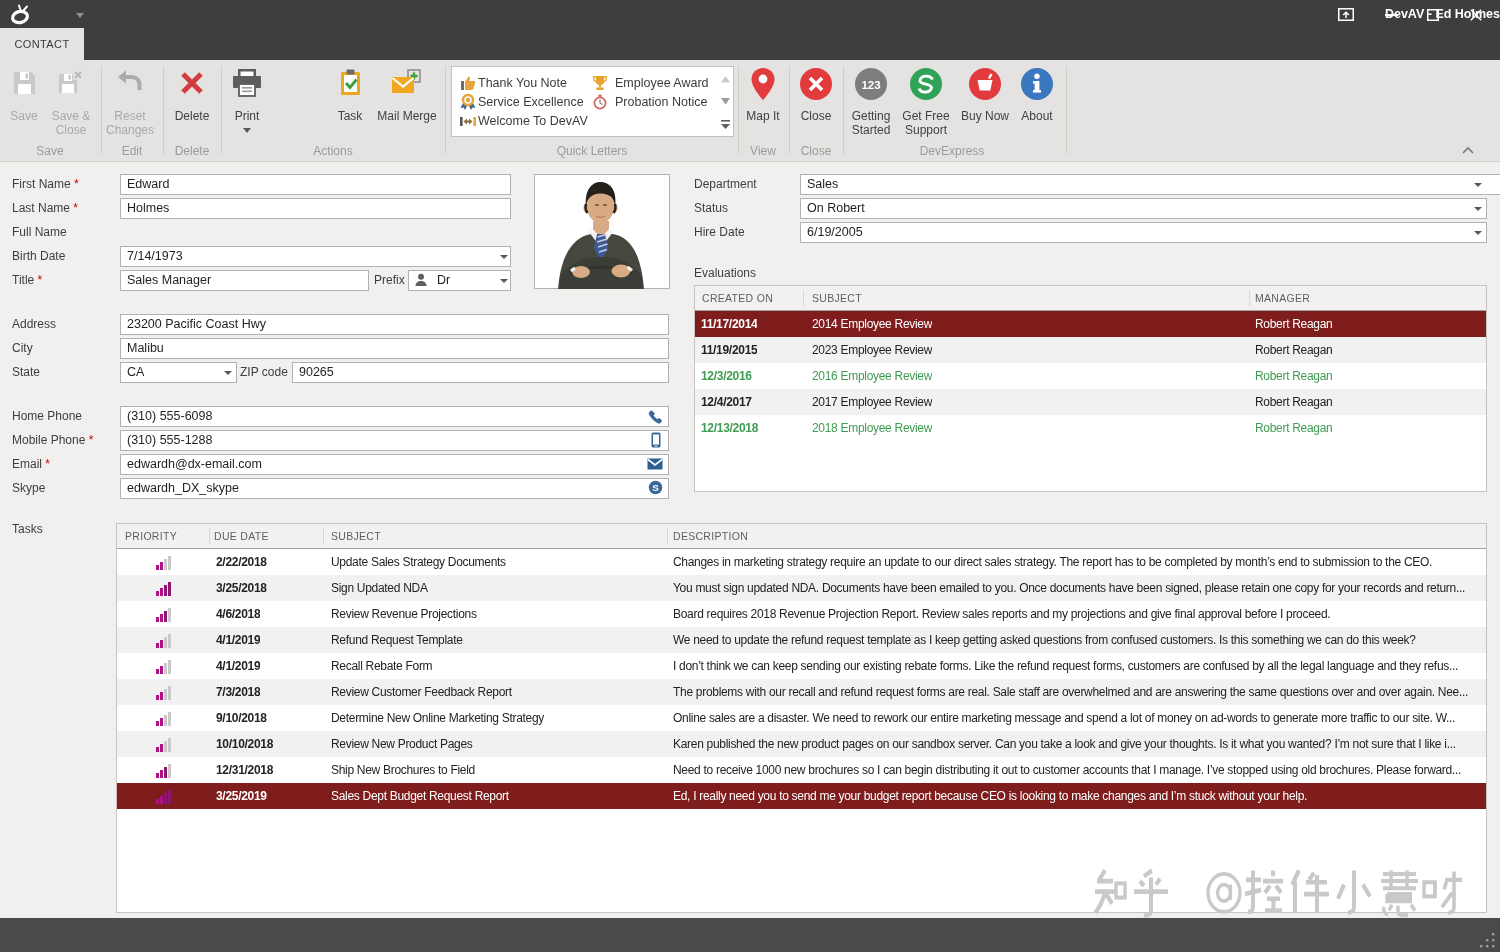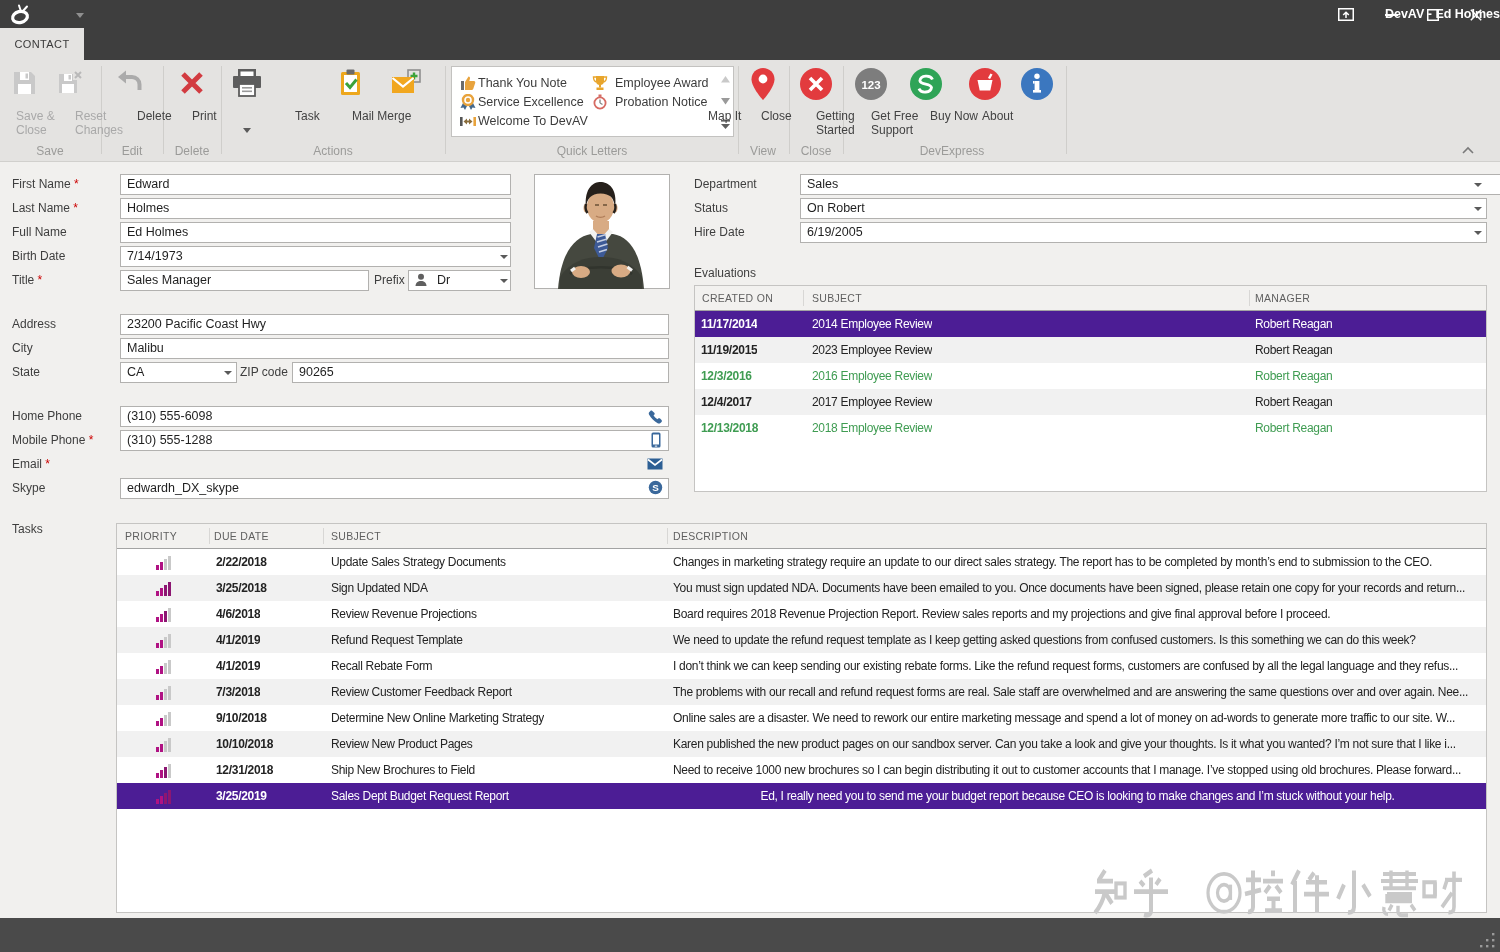--- a/index.html
+++ b/index.html
@@ -11,41 +11,41 @@
   #tabrow{left:0;top:28px;width:1500px;height:32px;background:#3e3e3e;}
   #tabcontact{left:0;top:0;width:84px;height:32px;background:#e4e3e1;
       color:#3a3a3a;font-size:11px;line-height:32px;text-align:center;letter-spacing:.4px;}
   #title{left:0;top:0;width:1500px;height:28px;text-align:right;line-height:28px;
       color:#ffffff;font-size:12.5px;font-weight:bold;}
   #ribbon{left:0;top:60px;width:1500px;height:101px;background:#e4e3e1;
       border-bottom:1px solid #d1d0cd;}
   .rsep{position:absolute;top:6px;width:1px;height:88px;background:#cfcecb;}
   .rlabel{position:absolute;top:84px;height:14px;font-size:12px;color:#9b9b99;
       text-align:center;transform:translateX(-50%);white-space:nowrap;}
-  .rbtn{position:absolute;transform:translateX(-50%);
+  .rbtn{position:absolute;transform:translateX(-50%);text-align:center;
       font-size:12px;color:#424242;white-space:nowrap;width:110px;height:90px;}
   .rbtn .cap{position:absolute;top:43px;left:0;right:0;line-height:13.5px;}
   .rbtn.dis{color:#a9a9a9;}
   .ricon{display:block;margin:0 auto;}
   
   .flabel{position:absolute;font-size:12px;color:#3e3e3e;white-space:nowrap;}
   .req{color:#cc0000;}
   .field{position:absolute;background:#ffffff;border:1px solid #b2b1af;box-sizing:border-box;height:21px;
       font-size:12.5px;color:#1f1f1f;line-height:19px;padding:0 0 0 6px;white-space:nowrap;overflow:hidden;}
   .carr{position:absolute;width:0;height:0;border-left:4px solid transparent;
       border-right:4px solid transparent;border-top:4px solid #5a5a5a;}
   
   .grid{position:absolute;background:#ffffff;border:1px solid #c5c4c2;}
   .ghead{position:absolute;left:0;top:0;right:0;background:#f2f1ef;
       border-bottom:1px solid #a3a3a3;}
   .ghead .ht{position:absolute;font-size:10.5px;color:#5f5f5f;letter-spacing:.3px;}
   .hsep{position:absolute;top:4px;bottom:4px;width:1px;background:#d8d7d5;}
   .grow{position:absolute;left:0;right:0;height:26px;font-size:12px;color:#232323;}
   .grow.alt{background:#f1f1f1;}
-  .grow.sel{background:#4c1d95;color:#ffffff;text-align:center;}
+  .grow.sel{background:#7f1d1d;color:#ffffff;}
   .grow.green{color:#3f9c52;}
   .cell{position:absolute;top:0;height:26px;line-height:26px;white-space:nowrap;overflow:hidden;letter-spacing:-0.3px;}
   .bold{font-weight:bold;}
   
   #bottombar{left:0;top:918px;width:1500px;height:34px;background:#4a4a4a;}
 </style>
 </head>
 <body>
 <div id="app">
   <div class="abs" id="titlebar">
@@ -266,21 +266,20 @@
     <div class="flabel" style="left:12px;top:155px">Address</div>
     <div class="flabel" style="left:12px;top:179px">City</div>
     <div class="flabel" style="left:12px;top:203px">State</div>
     <div class="flabel" style="left:12px;top:247px">Home Phone</div>
     <div class="flabel" style="left:12px;top:271px">Mobile Phone <span class="req">*</span></div>
     <div class="flabel" style="left:12px;top:295px">Email <span class="req">*</span></div>
     <div class="flabel" style="left:12px;top:319px">Skype</div>
 
     <div class="field" style="left:120px;top:12px;width:391px">Edward</div>
     <div class="field" style="left:120px;top:36px;width:391px">Holmes</div>
-    <div class="field" style="left:120px;top:60px;width:391px">Ed Holmes</div>
     <div class="field" style="left:120px;top:84px;width:391px">7/14/1973</div>
     <div class="carr" style="left:500px;top:93px"></div>
     <div class="field" style="left:120px;top:108px;width:249px">Sales Manager</div>
     <div class="flabel" style="left:374px;top:111px">Prefix</div>
     <div class="field" style="left:408px;top:108px;width:103px;padding-left:28px">Dr</div>
     <svg class="abs" style="left:413px;top:110px" width="16" height="16" viewBox="0 0 16 16">
       <circle cx="8" cy="4.8" r="3" fill="#5f5f5f"></circle>
       <path d="M2.5 14c0-3.2 2.5-5.1 5.5-5.1s5.5 1.9 5.5 5.1z" fill="#5f5f5f"></path>
     </svg>
     <div class="carr" style="left:500px;top:117px"></div>
@@ -295,20 +294,21 @@
     <div class="field" style="left:120px;top:244px;width:549px">(310) 555-6098</div>
     <svg class="abs" style="left:648px;top:247px" width="15" height="15" viewBox="0 0 16 16">
       <path d="M12.9 10.2c-.6-.6-1.5-.6-2.1 0l-.8.8C8.3 10 6.9 8.6 5.9 7l.8-.8c.6-.6.6-1.5 0-2.1L4.6 2C4 1.4 3.1 1.4 2.5 2l-1 1.1c-.8.8-.9 2-.3 3 2.1 3.8 5.3 6.9 9.1 9.1 1 .6 2.2.4 3-.3l1.1-1c.6-.6.6-1.5 0-2.1z" fill="#3a689b"></path>
     </svg>
     <div class="field" style="left:120px;top:268px;width:549px">(310) 555-1288</div>
     <svg class="abs" style="left:649px;top:270px" width="14" height="16" viewBox="0 0 14 16">
       <rect x="2.5" y="0.5" width="9" height="15" rx="1.5" fill="#3a689b"></rect>
       <rect x="4" y="2.5" width="6" height="10" fill="#ffffff"></rect>
       <rect x="5.8" y="13.6" width="2.4" height="1" fill="#ffffff"></rect>
     </svg>
+    <div class="field" style="left:120px;top:292px;width:549px">edwardh@dx-email.com</div>
     <svg class="abs" style="left:647px;top:296px" width="16" height="12" viewBox="0 0 16 12">
       <rect x="0.5" y="0.5" width="15" height="11" fill="#2d5f94"></rect>
       <path d="M1 1.5l7 5.5 7-5.5" fill="none" stroke="#ffffff" stroke-width="1.6"></path>
     </svg>
     <div class="field" style="left:120px;top:316px;width:549px">edwardh_DX_skype</div>
     <svg class="abs" style="left:648px;top:318px" width="15" height="15" viewBox="0 0 16 16">
       <circle cx="8" cy="8" r="7.2" fill="#3a689b"></circle>
       <text x="8" y="12" text-anchor="middle" font-family="Liberation Sans,sans-serif" font-size="10.5" font-weight="bold" fill="#ffffff">S</text>
     </svg>
 

